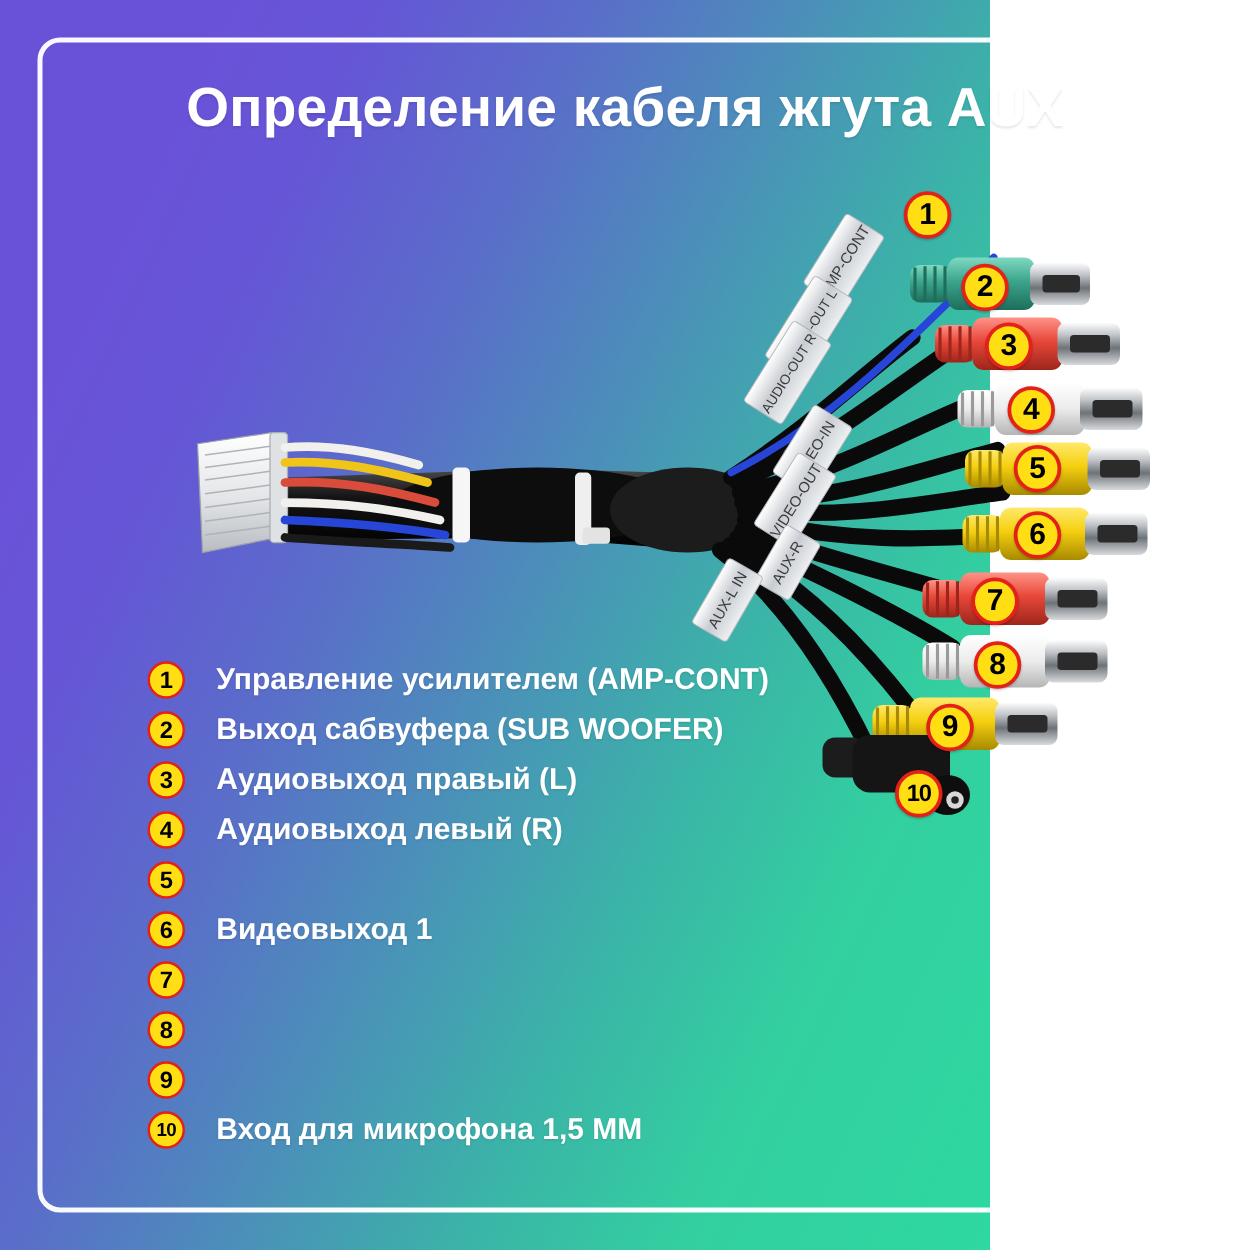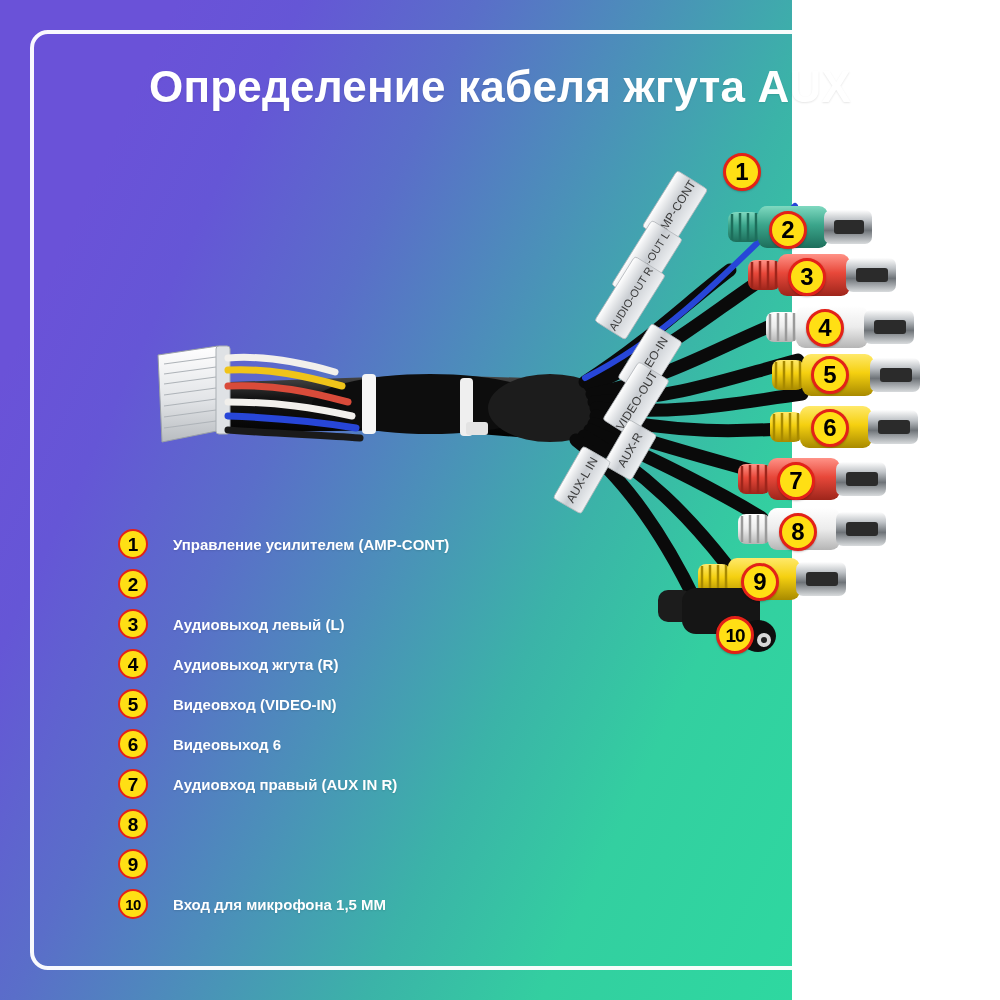--- a/index.html
+++ b/index.html
@@ -53,21 +53,21 @@
     border:2.5px solid #e32118;
     color:#000; font-weight:bold;
     display:flex; align-items:center; justify-content:center;
     line-height:1;
   }
   .badge.n1 { font-size:19px; }
   .badge.n2 { font-size:15px; letter-spacing:-0.5px; }
   .legend-label {
     margin-left:25px;
     color:#ffffff;
-    font-size:15px; font-weight:bold;
+    font-size:24px; font-weight:bold;
     white-space:nowrap;
     text-shadow:0 1px 2px rgba(0,0,0,0.12);
   }
   
   #photo {
     position:absolute; left:130px; top:150px;
     width:810px; height:540px;
   }
   #photo svg { display:block; width:100%; height:100%; }
   
@@ -345,45 +345,44 @@
 
   <div id="legend">
 
     <div class="legend-row">
       <div class="badge n1">1</div>
       <div class="legend-label">Управление усилителем (AMP-CONT)</div>
     </div>
 
     <div class="legend-row">
       <div class="badge n1">2</div>
+      <div class="legend-label">Выход сабвуфера (SUB WOOFER)</div>
     </div>
 
     <div class="legend-row">
       <div class="badge n1">3</div>
-      <div class="legend-label">Аудиовыход левый (L)</div>
+      <div class="legend-label">Аудиовыход правый (L)</div>
     </div>
 
     <div class="legend-row">
       <div class="badge n1">4</div>
-      <div class="legend-label">Аудиовыход жгута (R)</div>
+      <div class="legend-label">Аудиовыход левый (R)</div>
     </div>
 
     <div class="legend-row">
       <div class="badge n1">5</div>
-      <div class="legend-label">Видеовход (VIDEO-IN)</div>
     </div>
 
     <div class="legend-row">
       <div class="badge n1">6</div>
-      <div class="legend-label">Видеовыход 6</div>
+      <div class="legend-label">Видеовыход 1</div>
     </div>
 
     <div class="legend-row">
       <div class="badge n1">7</div>
-      <div class="legend-label">Аудиовход правый (AUX IN R)</div>
     </div>
 
     <div class="legend-row">
       <div class="badge n1">8</div>
     </div>
 
     <div class="legend-row">
       <div class="badge n1">9</div>
     </div>
 

